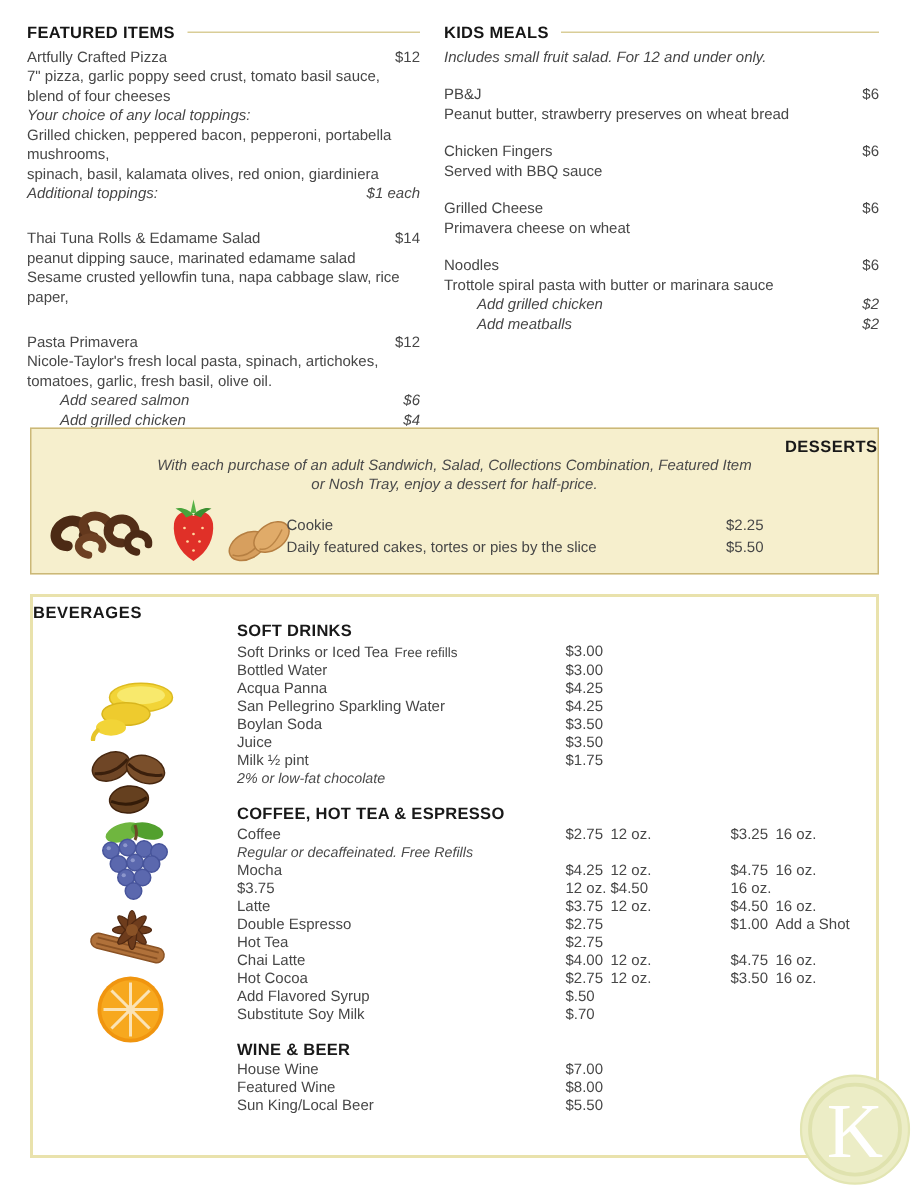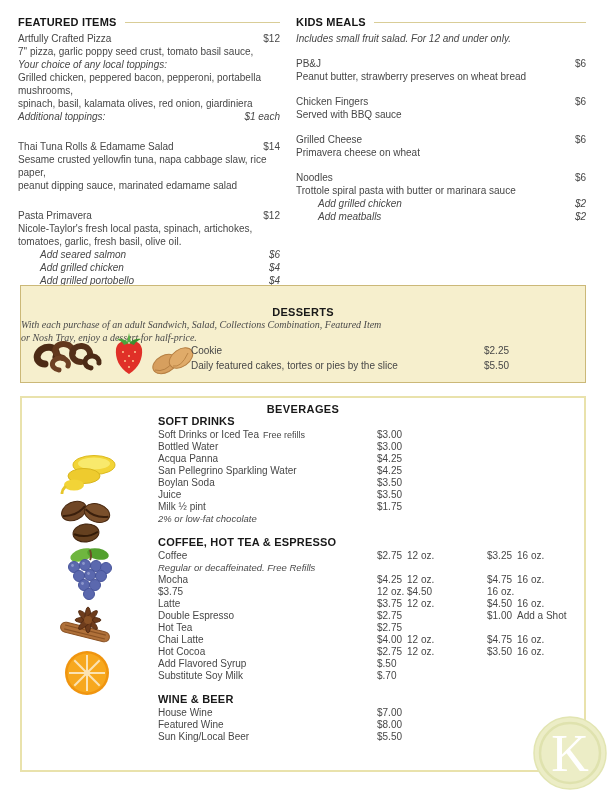--- a/index.html
+++ b/index.html
@@ -17,30 +17,30 @@
   .mi-desc{font-size:10px;line-height:13px;}
   .it{font-style:italic;}
   .addon{padding-left:22px;}
   .col-left .rows > .item:not(:first-child){margin-top:17px;}
   .col-right .rows > .item:not(:first-child){margin-top:12px;}
   .mi-price{white-space:nowrap;padding-left:6px;}
 
   
   .desserts{position:absolute;left:20px;top:285px;width:566px;height:98px;box-sizing:border-box;
             background:#f6efcd;border:1px solid #cbb878;}
-  .ds-title{text-align:center;font-weight:bold;font-size:11px;color:#191919;margin-top:20px;letter-spacing:.3px;}
-  .ds-intro{text-align:left;font-size:10px;line-height:13px;font-style:italic;color:#4a4a4a;font-family:Liberation Serif, serif;}
+  .ds-title{text-align:right;font-weight:bold;font-size:11px;color:#191919;margin-top:6px;letter-spacing:.3px;}
+  .ds-intro{text-align:center;font-size:10px;line-height:13px;font-style:italic;color:#4a4a4a;}
   .ds-images{position:absolute;left:12px;top:40px;display:flex;align-items:flex-end;gap:3px;}
   .ds-items{position:absolute;left:170px;top:57px;right:14px;}
   .ds-row{display:grid;grid-template-columns:293px 1fr;font-size:10px;line-height:15px;}
 
   
   .beverages{position:absolute;left:20px;top:396px;width:566px;height:376px;box-sizing:border-box;
              background:#fff;border:2px solid #e9e2ac;}
-  .bev-title{text-align:center;font-weight:bold;font-size:11px;color:#191919;margin-top:5px;letter-spacing:.4px;}
+  .bev-title{text-align:left;font-weight:bold;font-size:11px;color:#191919;margin-top:5px;letter-spacing:.4px;}
   .bev-images{position:absolute;left:0;top:0;width:136px;height:100%;}
   .bev-images .img{position:absolute;}
   .img-lemon{left:36px;top:56px;}
   .img-beans{left:34px;top:100px;}
   .img-grapes{left:38px;top:148px;}
   .img-anise{left:30px;top:206px;}
   .img-orange{left:42px;top:252px;}
   .bev-rows{position:absolute;left:136px;top:17px;right:8px;}
   .bev-header{font-weight:bold;font-size:11px;line-height:13px;color:#191919;letter-spacing:.2px;margin-bottom:1px;}
   .bev-header:not(:first-child){margin-top:11px;}
@@ -62,33 +62,34 @@
       <div class="sec-h">
         <span class="sec-title">FEATURED ITEMS</span>
         <span class="sec-line"></span>
       </div>
       <div class="rows">
           <div class="mi-row item">
             <span class="mi-name">Artfully Crafted Pizza</span>
             <span class="mi-price">$12</span>
           </div>
           <div class="mi-desc">7" pizza, garlic poppy seed crust, tomato basil sauce,</div>
+          <div class="mi-desc">blend of four cheeses</div>
           <div class="mi-desc it">Your choice of any local toppings:</div>
           <div class="mi-desc">Grilled chicken, peppered bacon, pepperoni, portabella mushrooms,</div>
           <div class="mi-desc">spinach, basil, kalamata olives, red onion, giardiniera</div>
           <div class="mi-row it">
             <span class="mi-name">Additional toppings:</span>
             <span class="mi-price">$1 each</span>
           </div>
           <div class="mi-row item">
             <span class="mi-name">Thai Tuna Rolls &amp; Edamame Salad</span>
             <span class="mi-price">$14</span>
           </div>
+          <div class="mi-desc">peanut dipping sauce, marinated edamame salad</div>
           <div class="mi-desc">Sesame crusted yellowfin tuna, napa cabbage slaw, rice paper,</div>
-          <div class="mi-desc">peanut dipping sauce, marinated edamame salad</div>
           <div class="mi-row item">
             <span class="mi-name">Pasta Primavera</span>
             <span class="mi-price">$12</span>
           </div>
           <div class="mi-desc">Nicole-Taylor's fresh local pasta, spinach, artichokes,</div>
           <div class="mi-desc">tomatoes, garlic, fresh basil, olive oil.</div>
           <div class="mi-row it addon">
             <span class="mi-name">Add seared salmon</span>
             <span class="mi-price">$6</span>
           </div>

